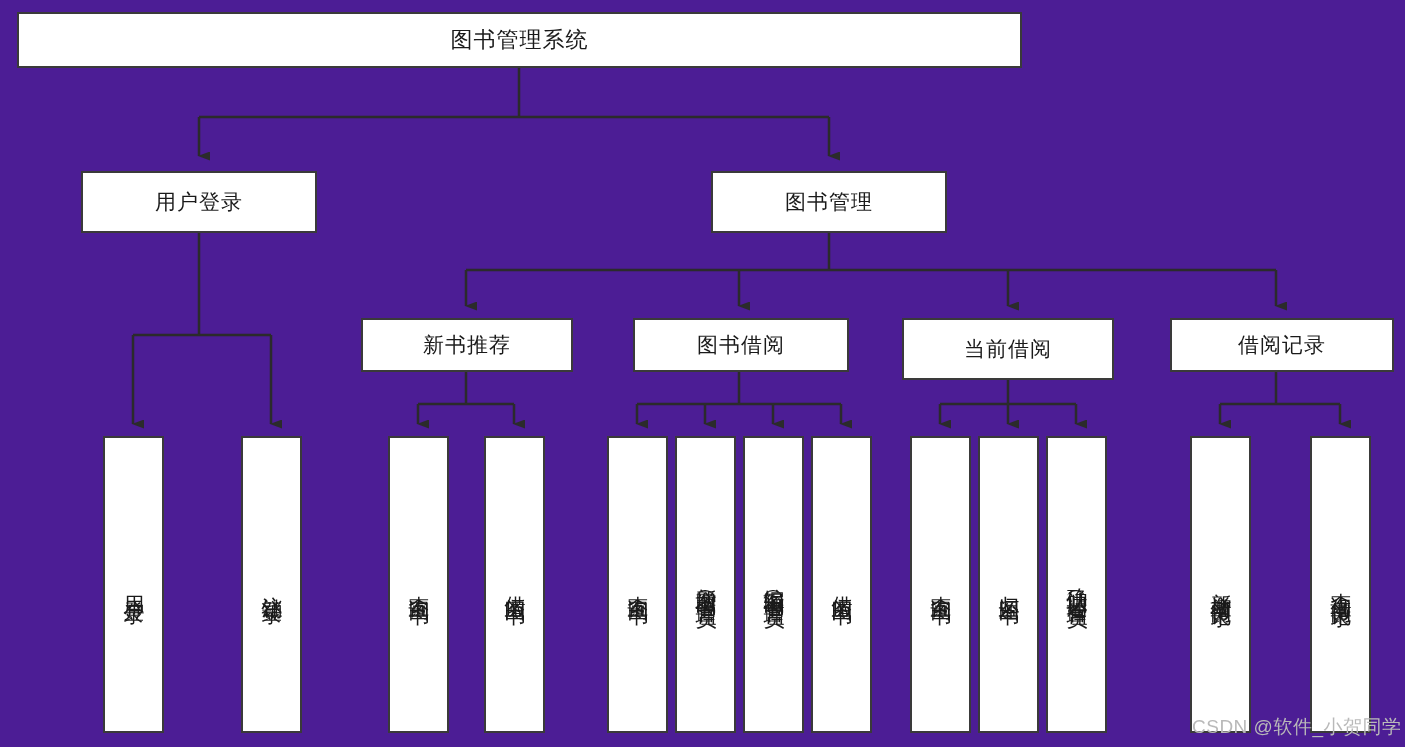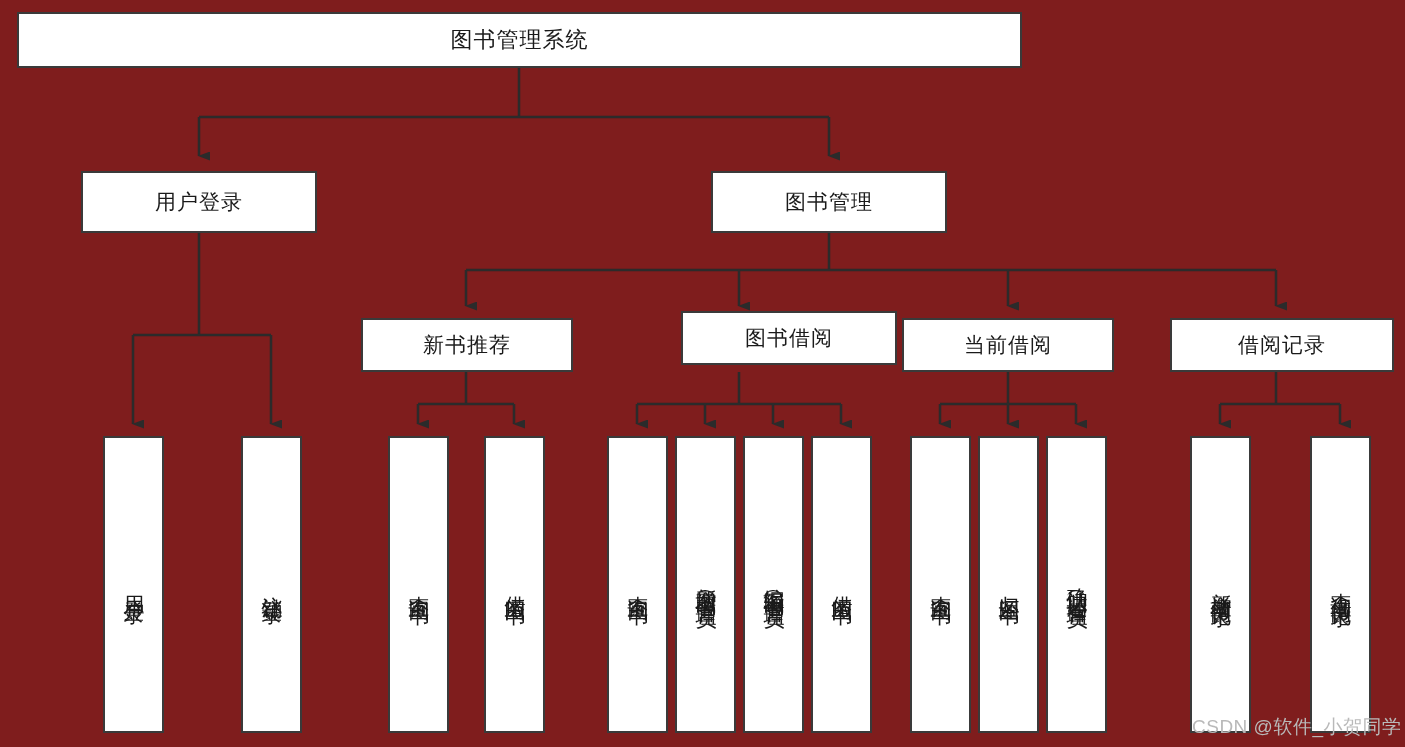--- a/index.html
+++ b/index.html
@@ -7,21 +7,21 @@
     padding: 0;
     background: #ffffff;
   }
   body {
     font-family: "Liberation Sans", "DejaVu Sans", sans-serif;
   }
   #canvas {
     position: relative;
     width: 1405px;
     height: 747px;
-    background: #7f1d1d;
+    background: #4c1d95;
     overflow: hidden;
   }
   svg.connectors {
     position: absolute;
     left: 0;
     top: 0;
     width: 1405px;
     height: 747px;
     pointer-events: none;
   }
@@ -124,24 +124,24 @@
   <div class="node horiz" style="left:81px; top:171px; width:236px; height:62px;">
     <span>用户登录</span>
   </div>
   <div class="node horiz" style="left:361px; top:318px; width:212px; height:54px;">
     <span>新书推荐</span>
   </div>
 
   <div class="node horiz" style="left:711px; top:171px; width:236px; height:62px;">
     <span>图书管理</span>
   </div>
-  <div class="node horiz" style="left:633px; top:311px; width:216px; height:54px;margin-left:48px;">
+  <div class="node horiz" style="left:633px; top:318px; width:216px; height:54px;">
     <span>图书借阅</span>
   </div>
-  <div class="node horiz" style="left:902px; top:318px; width:212px; height:54px;">
+  <div class="node horiz" style="left:902px; top:318px; width:212px; height:62px;">
     <span>当前借阅</span>
   </div>
   <div class="node horiz" style="left:1170px; top:318px; width:224px; height:54px;">
     <span>借阅记录</span>
   </div>
 
   <div class="node vert" style="left:103px; top:436px; width:61px; height:297px;">
     <span class="vtext">用户登录</span>
   </div>
   <div class="node vert" style="left:241px; top:436px; width:61px; height:297px;">

